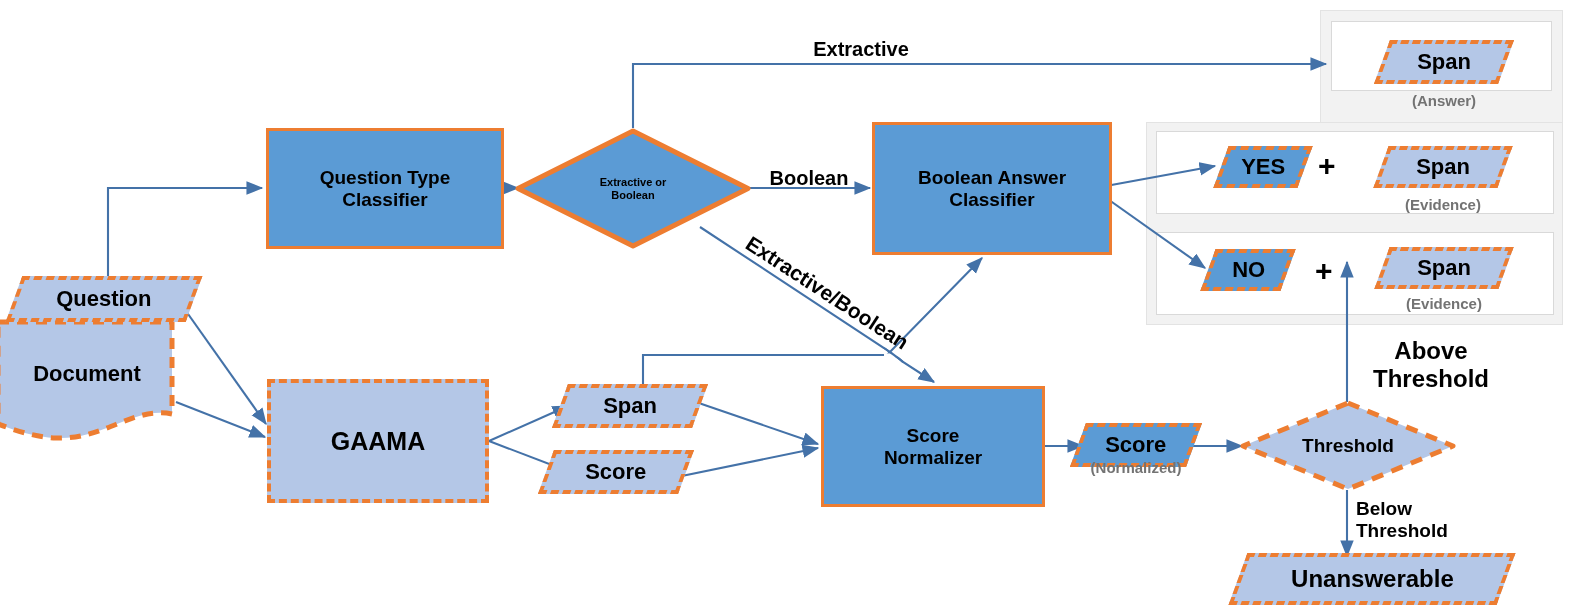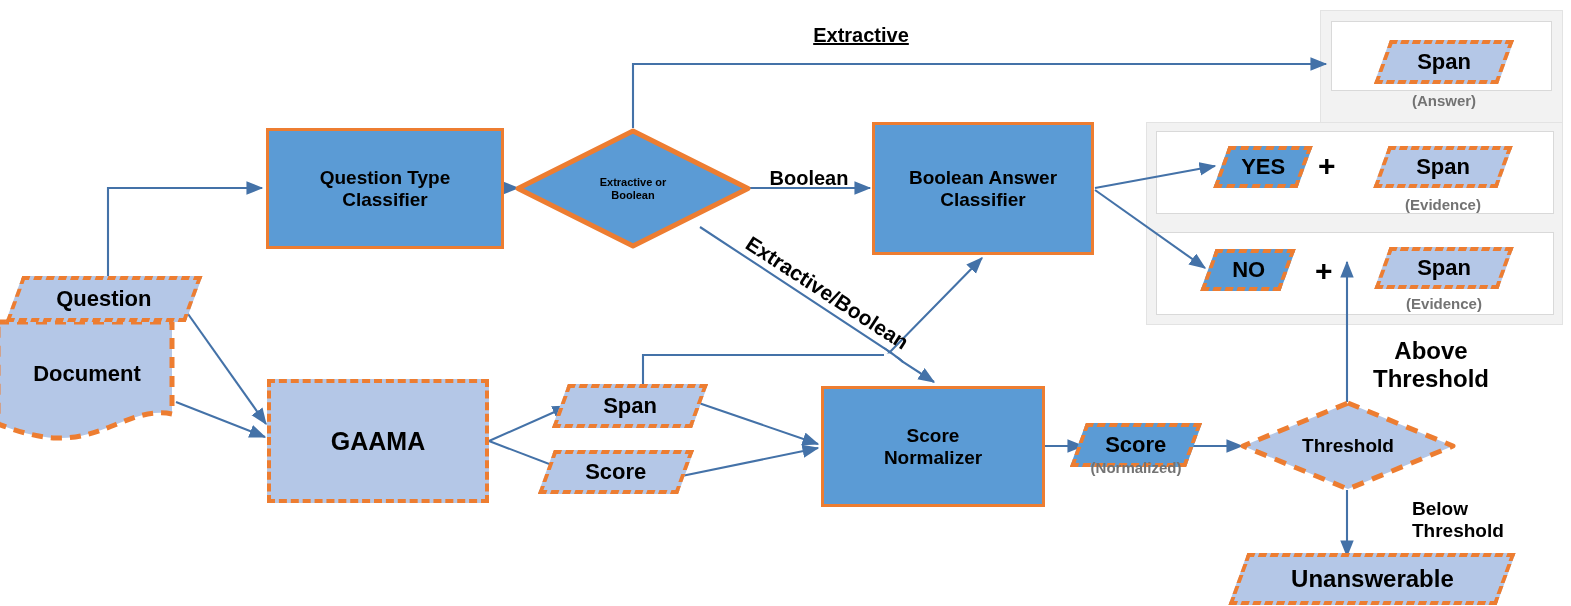--- a/index.html
+++ b/index.html
@@ -192,21 +192,21 @@
 Classifier</div>
 
   <div class="diamond-wrap" style="left:515px; top:128px; width:236px; height:121px;">
     <svg width="236" height="121" viewBox="0 0 236 121" preserveAspectRatio="none">
       <polygon points="118,3 233,60.5 118,118 3,60.5" fill="#5B9BD5" stroke="#ED7D31" stroke-width="5" stroke-linejoin="round"></polygon>
     </svg>
     <div class="diamond-label" style="font-size:11px; white-space:pre-line;">Extractive or
 Boolean</div>
   </div>
 
-  <div class="node proc" style="left:872px; top:122px; width:222px; height:133px; font-size:19px; white-space:pre-line;">Boolean Answer
+  <div class="node proc" style="left:872px; top:122px; width:240px; height:133px; font-size:19px; white-space:pre-line;">Boolean Answer
 Classifier</div>
 
   <div class="node data-light" style="left:267px; top:379px; width:222px; height:124px; font-size:25px;text-align:center;">GAAMA</div>
 
   <div class="node para data-light" style="left:560px; top:384px; width:140px; height:44px; font-size:22px;">
     <span>Span</span>
   </div>
   <div class="node para data-light" style="left:546px; top:450px; width:140px; height:44px; font-size:22px;">
     <span>Score</span>
   </div>
@@ -246,26 +246,26 @@
 
   <div class="node para data-solidblue" style="left:1208px; top:249px; width:80px; height:42px; font-size:22px;">
     <span>NO</span>
   </div>
   <div class="plus" style="left:1315px; top:254px; font-size:30px;">+</div>
   <div class="node para data-light" style="left:1382px; top:247px; width:124px; height:42px; font-size:22px;">
     <span>Span</span>
   </div>
   <div class="sub-label" style="left:1380px; top:295px; width:128px; font-size:15px;">(Evidence)</div>
 
-  <div class="edge-label" style="left:742px; top:24px; width:238px; font-size:20px;text-decoration:underline;">Extractive</div>
+  <div class="edge-label" style="left:742px; top:38px; width:238px; font-size:20px;">Extractive</div>
 
   <div class="edge-label" style="left:746px; top:167px; width:126px; font-size:20px;">Boolean</div>
 
   <div class="edge-label" style="left:712px; top:281px; width:230px; font-size:21px;
               transform: rotate(33deg); transform-origin: center center;">Extractive/Boolean</div>
 
   <div class="edge-label" style="left:1356px; top:337px; width:150px; font-size:24px; text-align:center;">Above
 Threshold</div>
 
-  <div class="edge-label" style="left:1412px; top:498px; width:150px; font-size:19px; text-align:left;">Below
+  <div class="edge-label" style="left:1356px; top:498px; width:150px; font-size:19px; text-align:left;">Below
 Threshold</div>
 
 </div>
 
 </body></html>

